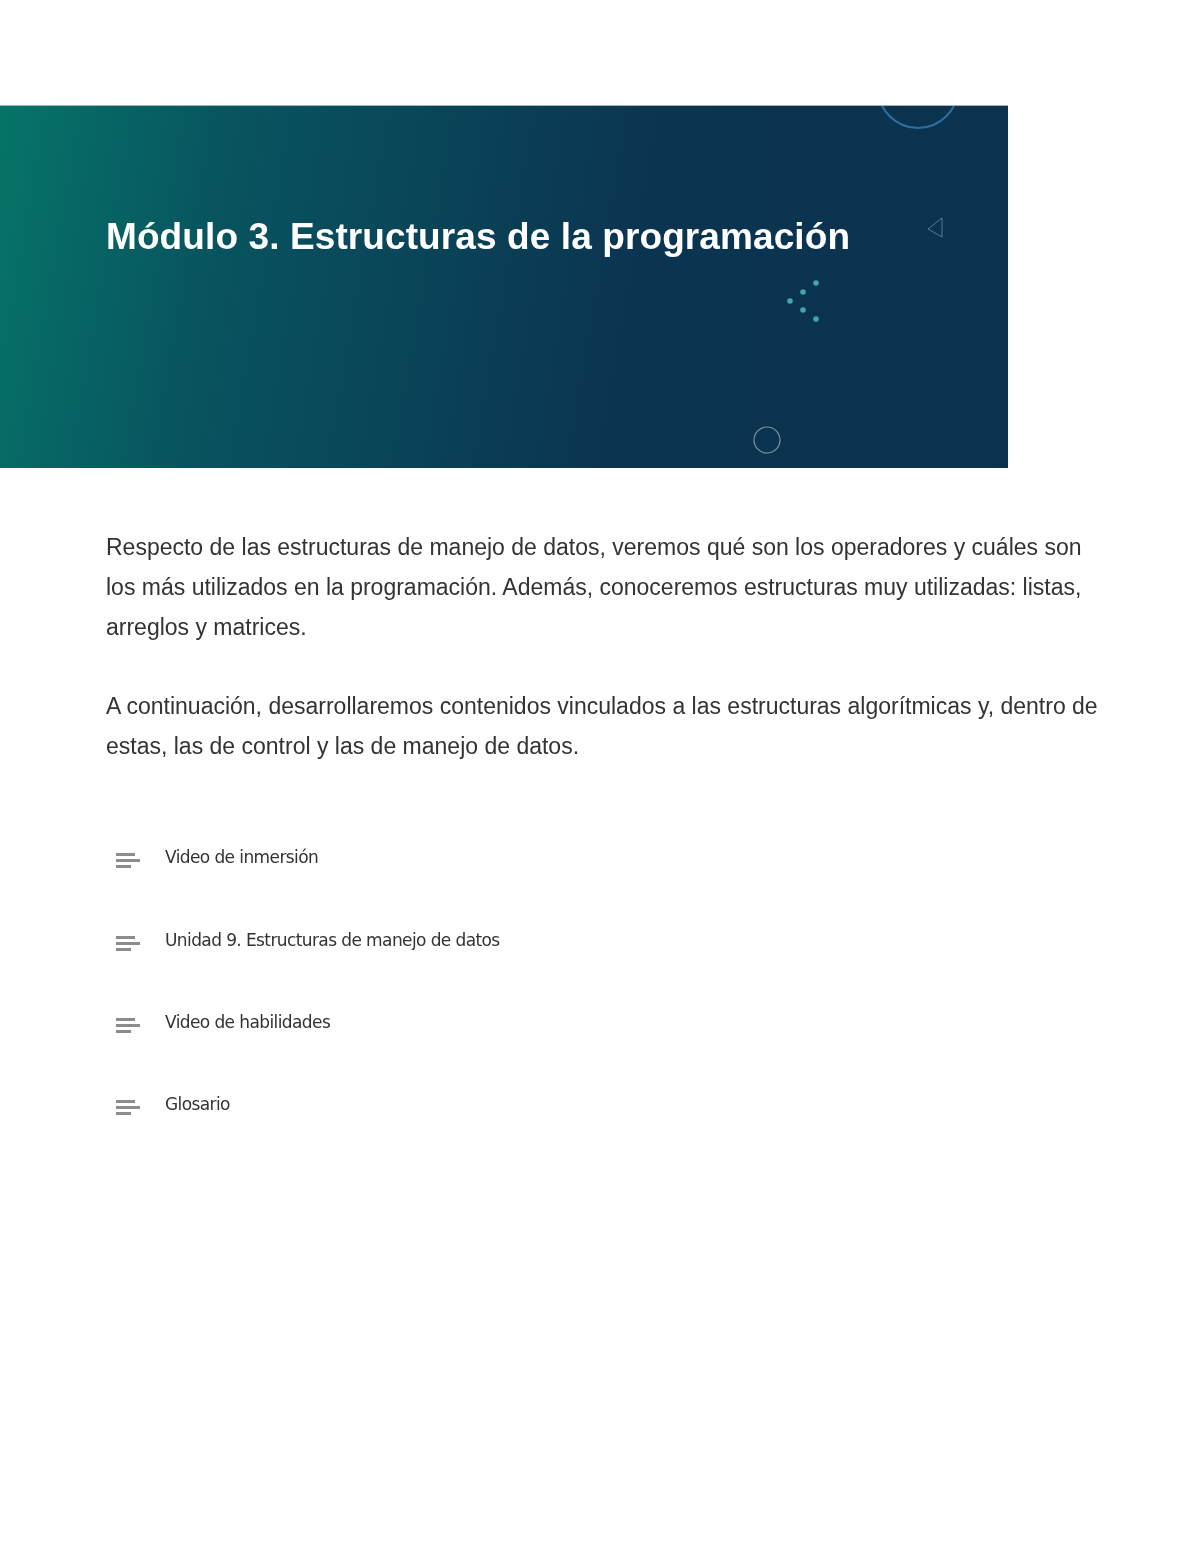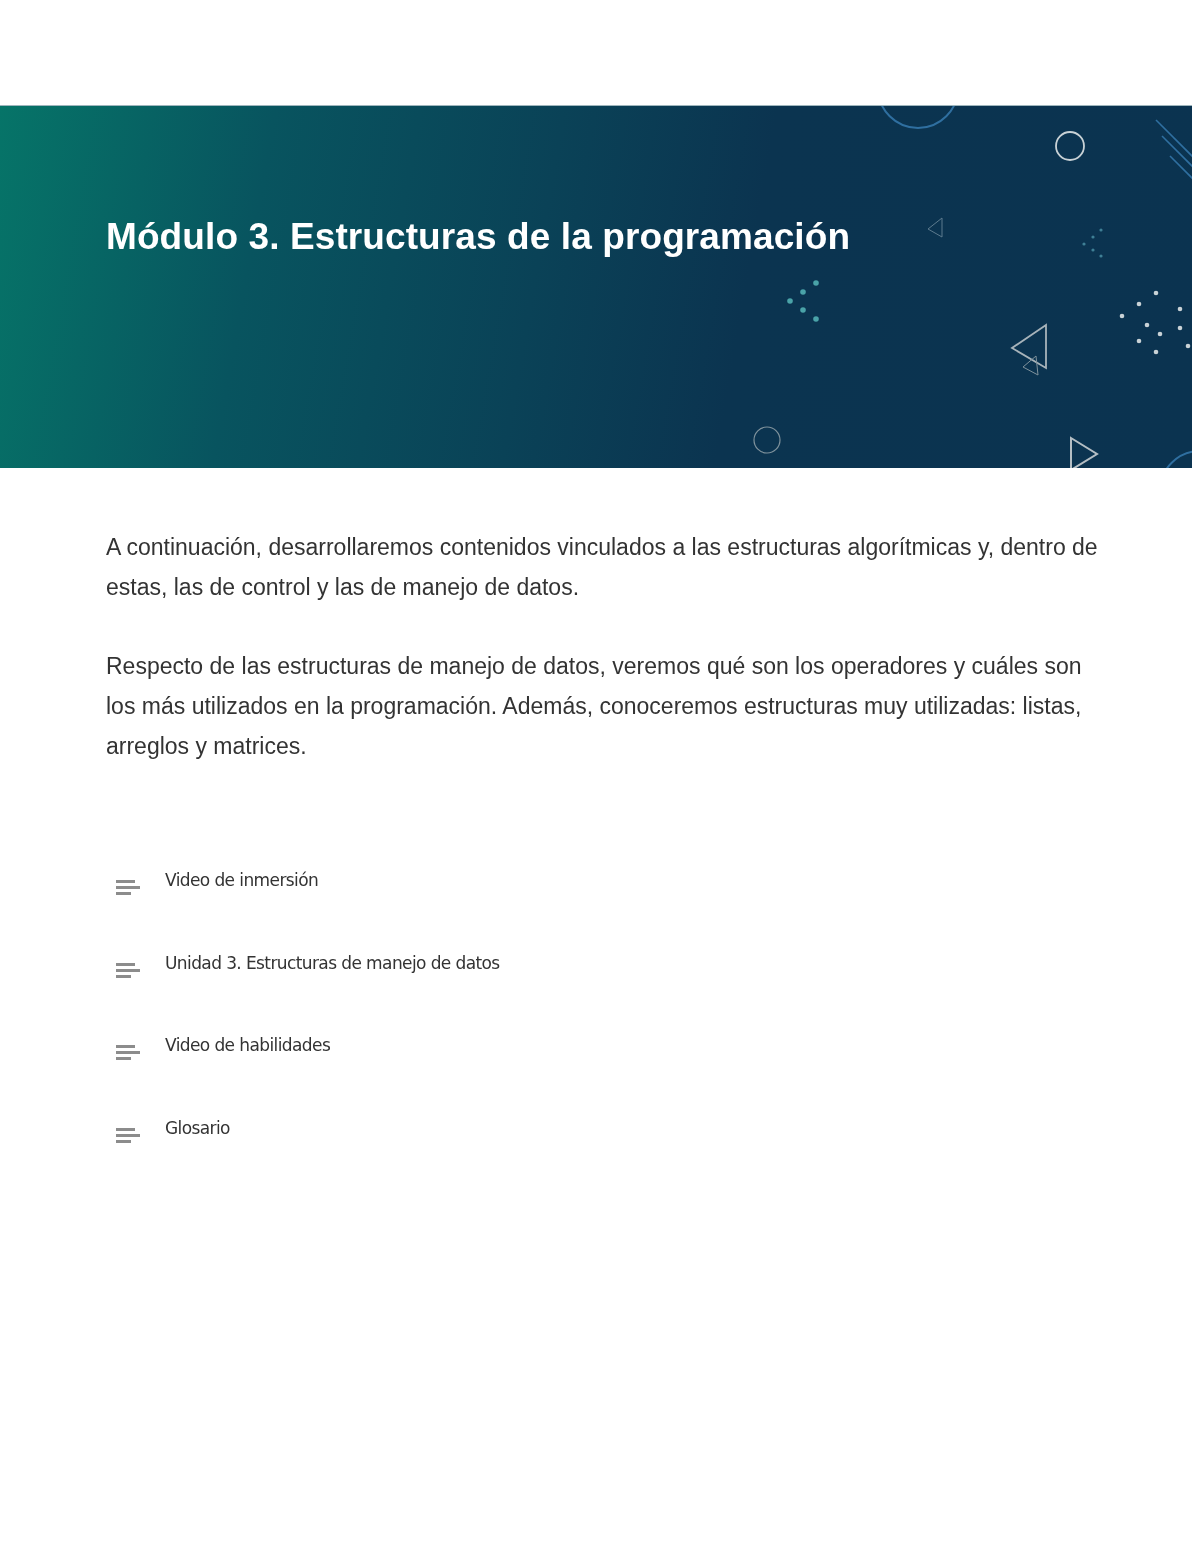--- a/index.html
+++ b/index.html
@@ -11,21 +11,21 @@
       width: 1200px;
       height: 1553px;
       position: relative;
       overflow: hidden;
       font-family: "Liberation Sans", sans-serif;
     }
     .banner {
       position: absolute;
       left: 0;
       top: 105px;
-      width: 1192px;
+      width: 1008px;
       height: 362px;
       background: linear-gradient(100deg, #067468 0%, #08545f 22%, #0a4257 45%, #0b3450 62%, #0b3350 100%);
       overflow: hidden;
       border-top: 1px solid #9fb6bd;
     }
     .banner svg.deco {
       position: absolute;
       left: 0;
       top: 0;
     }
@@ -59,21 +59,21 @@
       left: 114px;
       top: 816px;
       width: 600px;
       margin: 0;
       padding: 0;
       list-style: none;
     }
     .toc-item {
       height: 82.4px;
       display: flex;
-      align-items: flex-end;
+      align-items: center;
       cursor: pointer;
     }
     .toc-icon {
       width: 26px;
       height: 20px;
       margin-top: 8px;
       display: block;
     }
     .toc-label {
       margin-left: 25px;
@@ -130,40 +130,40 @@
     <circle cx="767" cy="334" r="13" fill="none" stroke="#7f929c" stroke-width="1.2"></circle>
 
     <polygon points="1071,332 1097,348 1071,364" fill="none" stroke="#b4bec4" stroke-width="2"></polygon>
 
     <circle cx="1200" cy="385" r="40" fill="none" stroke="#2f6fa0" stroke-width="2"></circle>
   </svg>
   <h1 class="banner-title">Módulo 3. Estructuras de la programación</h1>
 </div>
 
 <div class="intro">
+  <p>Respecto de las estructuras de manejo de datos, veremos qué son los operadores y cuáles son los más utilizados en la programación. Además, conoceremos estructuras muy utilizadas: listas, arreglos y matrices.</p>
   <p>A continuación, desarrollaremos contenidos vinculados a las estructuras algorítmicas y, dentro de estas, las de control y las de manejo de datos.</p>
-  <p>Respecto de las estructuras de manejo de datos, veremos qué son los operadores y cuáles son los más utilizados en la programación. Además, conoceremos estructuras muy utilizadas: listas, arreglos y matrices.</p>
 </div>
 
 <ul class="toc">
   <li class="toc-item">
     <svg class="toc-icon" viewBox="0 0 26 20">
       <rect x="2" y="2" width="19" height="3" fill="#8c8c8c"></rect>
       <rect x="2" y="8" width="24" height="3" fill="#8c8c8c"></rect>
       <rect x="2" y="14" width="15" height="3" fill="#8c8c8c"></rect>
     </svg>
     <span class="toc-label">Video de inmersión</span>
   </li>
   <li class="toc-item">
     <svg class="toc-icon" viewBox="0 0 26 20">
       <rect x="2" y="2" width="19" height="3" fill="#8c8c8c"></rect>
       <rect x="2" y="8" width="24" height="3" fill="#8c8c8c"></rect>
       <rect x="2" y="14" width="15" height="3" fill="#8c8c8c"></rect>
     </svg>
-    <span class="toc-label">Unidad 3. Estructuras de manejo de datos</span>
+    <span class="toc-label">Unidad 9. Estructuras de manejo de datos</span>
   </li>
   <li class="toc-item">
     <svg class="toc-icon" viewBox="0 0 26 20">
       <rect x="2" y="2" width="19" height="3" fill="#8c8c8c"></rect>
       <rect x="2" y="8" width="24" height="3" fill="#8c8c8c"></rect>
       <rect x="2" y="14" width="15" height="3" fill="#8c8c8c"></rect>
     </svg>
     <span class="toc-label">Video de habilidades</span>
   </li>
   <li class="toc-item">

